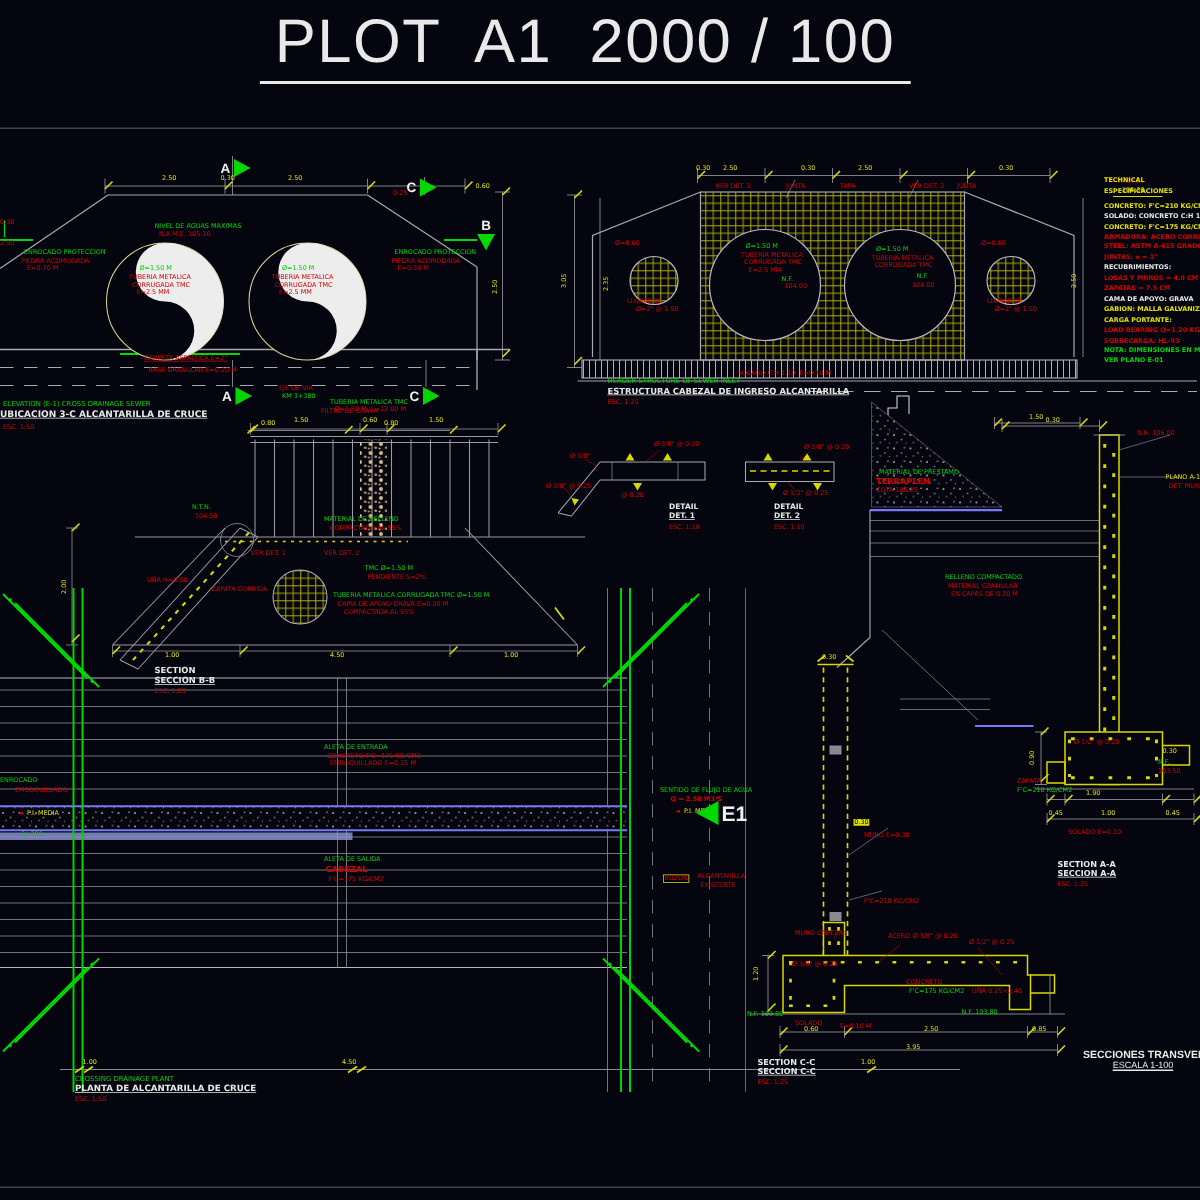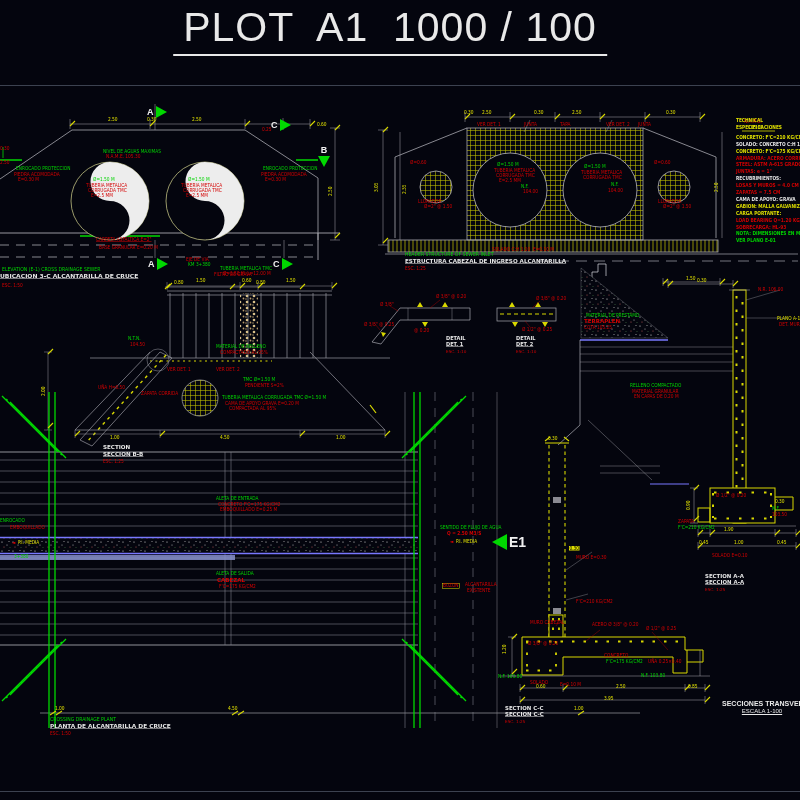--- a/index.html
+++ b/index.html
@@ -23,21 +23,21 @@
              transform:scale(0.5);transform-origin:0 0;}
   .footer{position:absolute;left:722px;top:700px;width:80px;color:#e9e9e9;}
   .footer .l1{font-size:7px;font-weight:bold;white-space:nowrap;}
   .footer .l2{font-size:6px;text-align:center;text-decoration:underline;white-space:nowrap;margin-top:1px;}
 </style>
 </head>
 <body>
 
 <div class="canvas">
 
-  <div class="title">PLOT  A1  1000 / 100</div>
+  <div class="title">PLOT  A1  2000 / 100</div>
 
   <svg width="800" height="800" viewBox="0 0 800 800">
     <defs>
       <pattern id="pgrid" width="5" height="5" patternUnits="userSpaceOnUse">
         <path d="M0 .5H5M.5 0V5" stroke="#b9b900" stroke-width="0.6" fill="none"></path>
       </pattern>
       <pattern id="pv" width="4" height="12" patternUnits="userSpaceOnUse">
         <path d="M1 0V12" stroke="#c8c800" stroke-width="0.7"></path>
       </pattern>
       <pattern id="pspeck" width="11" height="9" patternUnits="userSpaceOnUse">
@@ -402,21 +402,21 @@
         <span class="tri-down"></span>
       </div>
       <div class="flag" style="left: 148px; top: 258px;">
         <span class="flag-label">A</span>
         <span class="tri-right"></span>
       </div>
       <div class="flag" style="left: 273px; top: 258px;">
         <span class="flag-label">C</span>
         <span class="tri-right"></span>
       </div>
-      <div class="flag" style="left: 492px; top: 534px;">
+      <div class="flag" style="left: 464px; top: 534px;">
         <span class="tri-left"></span>
         <span class="flag-label lg">E1</span>
       </div>
     </div>
   <div id="specs">
       <div class="spec-line" style="top: 0px; color: rgb(224, 224, 0);">TECHNICAL</div>
       <div class="spec-line" style="top: 6.9px; color: rgb(224, 224, 0);">ESPECIFICACIONES</div>
       <div class="spec-line" style="top: 16.8px; color: rgb(224, 224, 0);">CONCRETO: F'C=210 KG/CM2</div>
       <div class="spec-line" style="top: 23.7px; color: rgb(232, 232, 232);">SOLADO: CONCRETO C:H 1:10</div>
       <div class="spec-line" style="top: 30.6px; color: rgb(224, 224, 0);">CONCRETO: F'C=175 KG/CM2</div>

